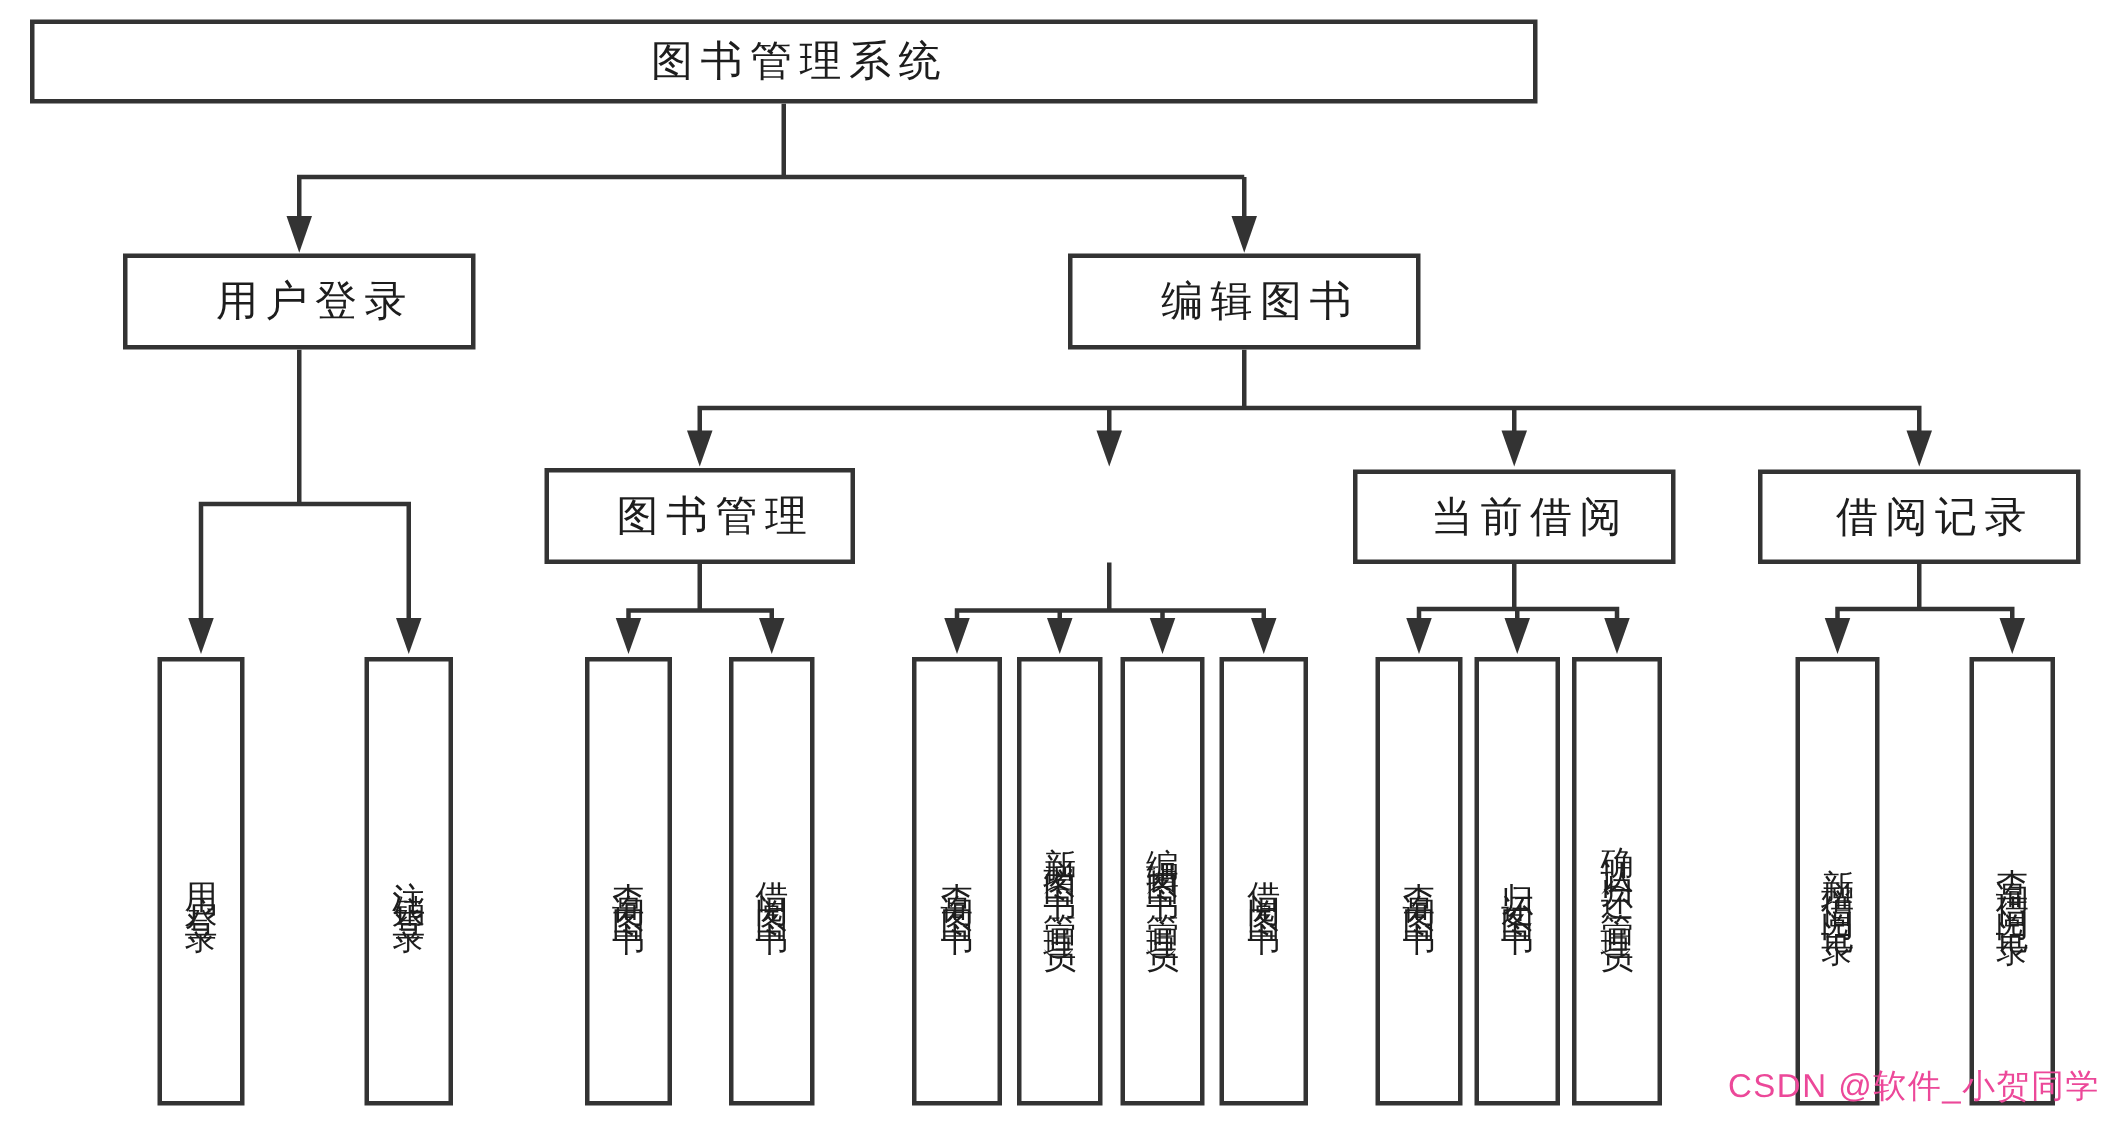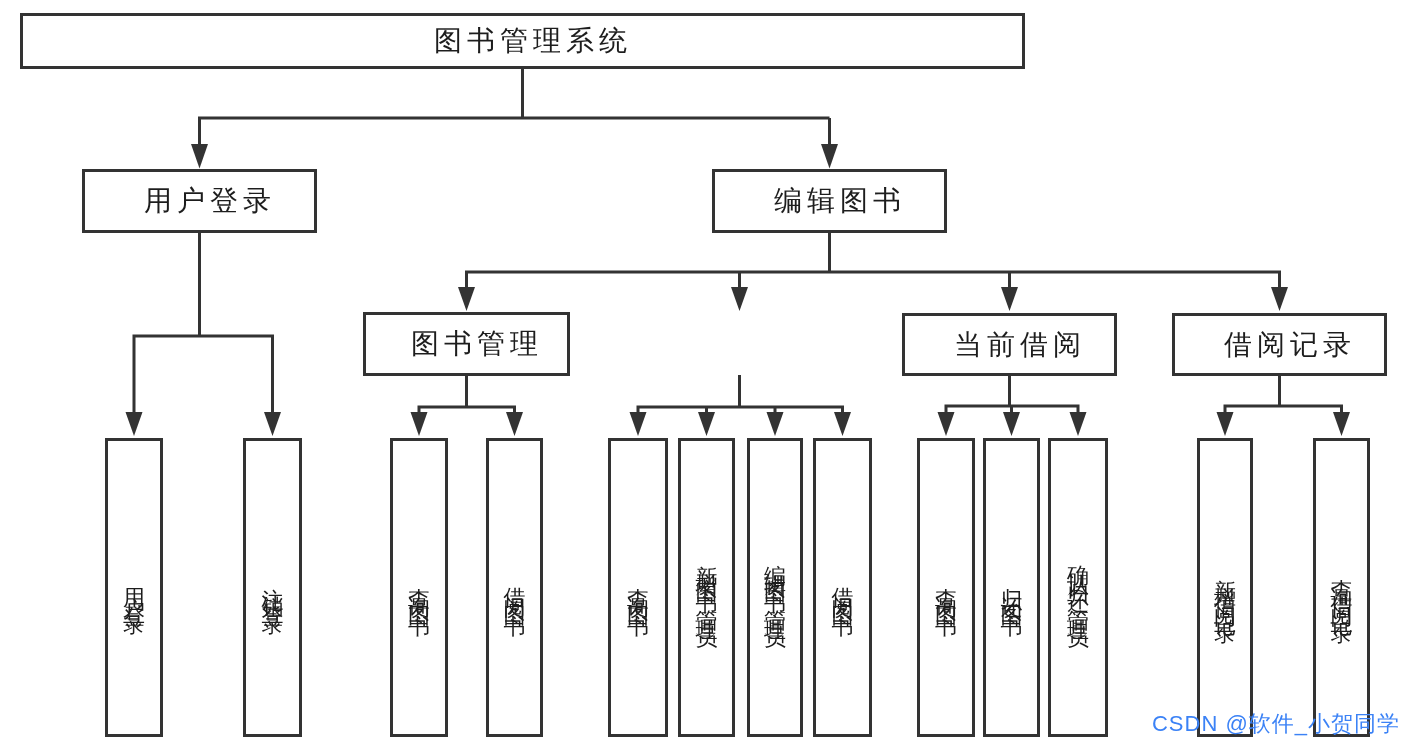--- a/index.html
+++ b/index.html
@@ -49,21 +49,21 @@
     letter-spacing: 9px;
     line-height: 1;
   }
   .lbl { display: inline-block; }
   #watermark {
     position: absolute;
     right: 5px;
     bottom: 8px;
     font-size: 22px;
     letter-spacing: 1px;
-    color: #3b82f6;
+    color: #ec4899;
     z-index: 3;
     white-space: nowrap;
   }
 </style>
 </head>
 <body>
 
 <div id="stage">
 
   <svg id="connector-layer" viewBox="0 0 1405 747" xmlns="http://www.w3.org/2000/svg">

